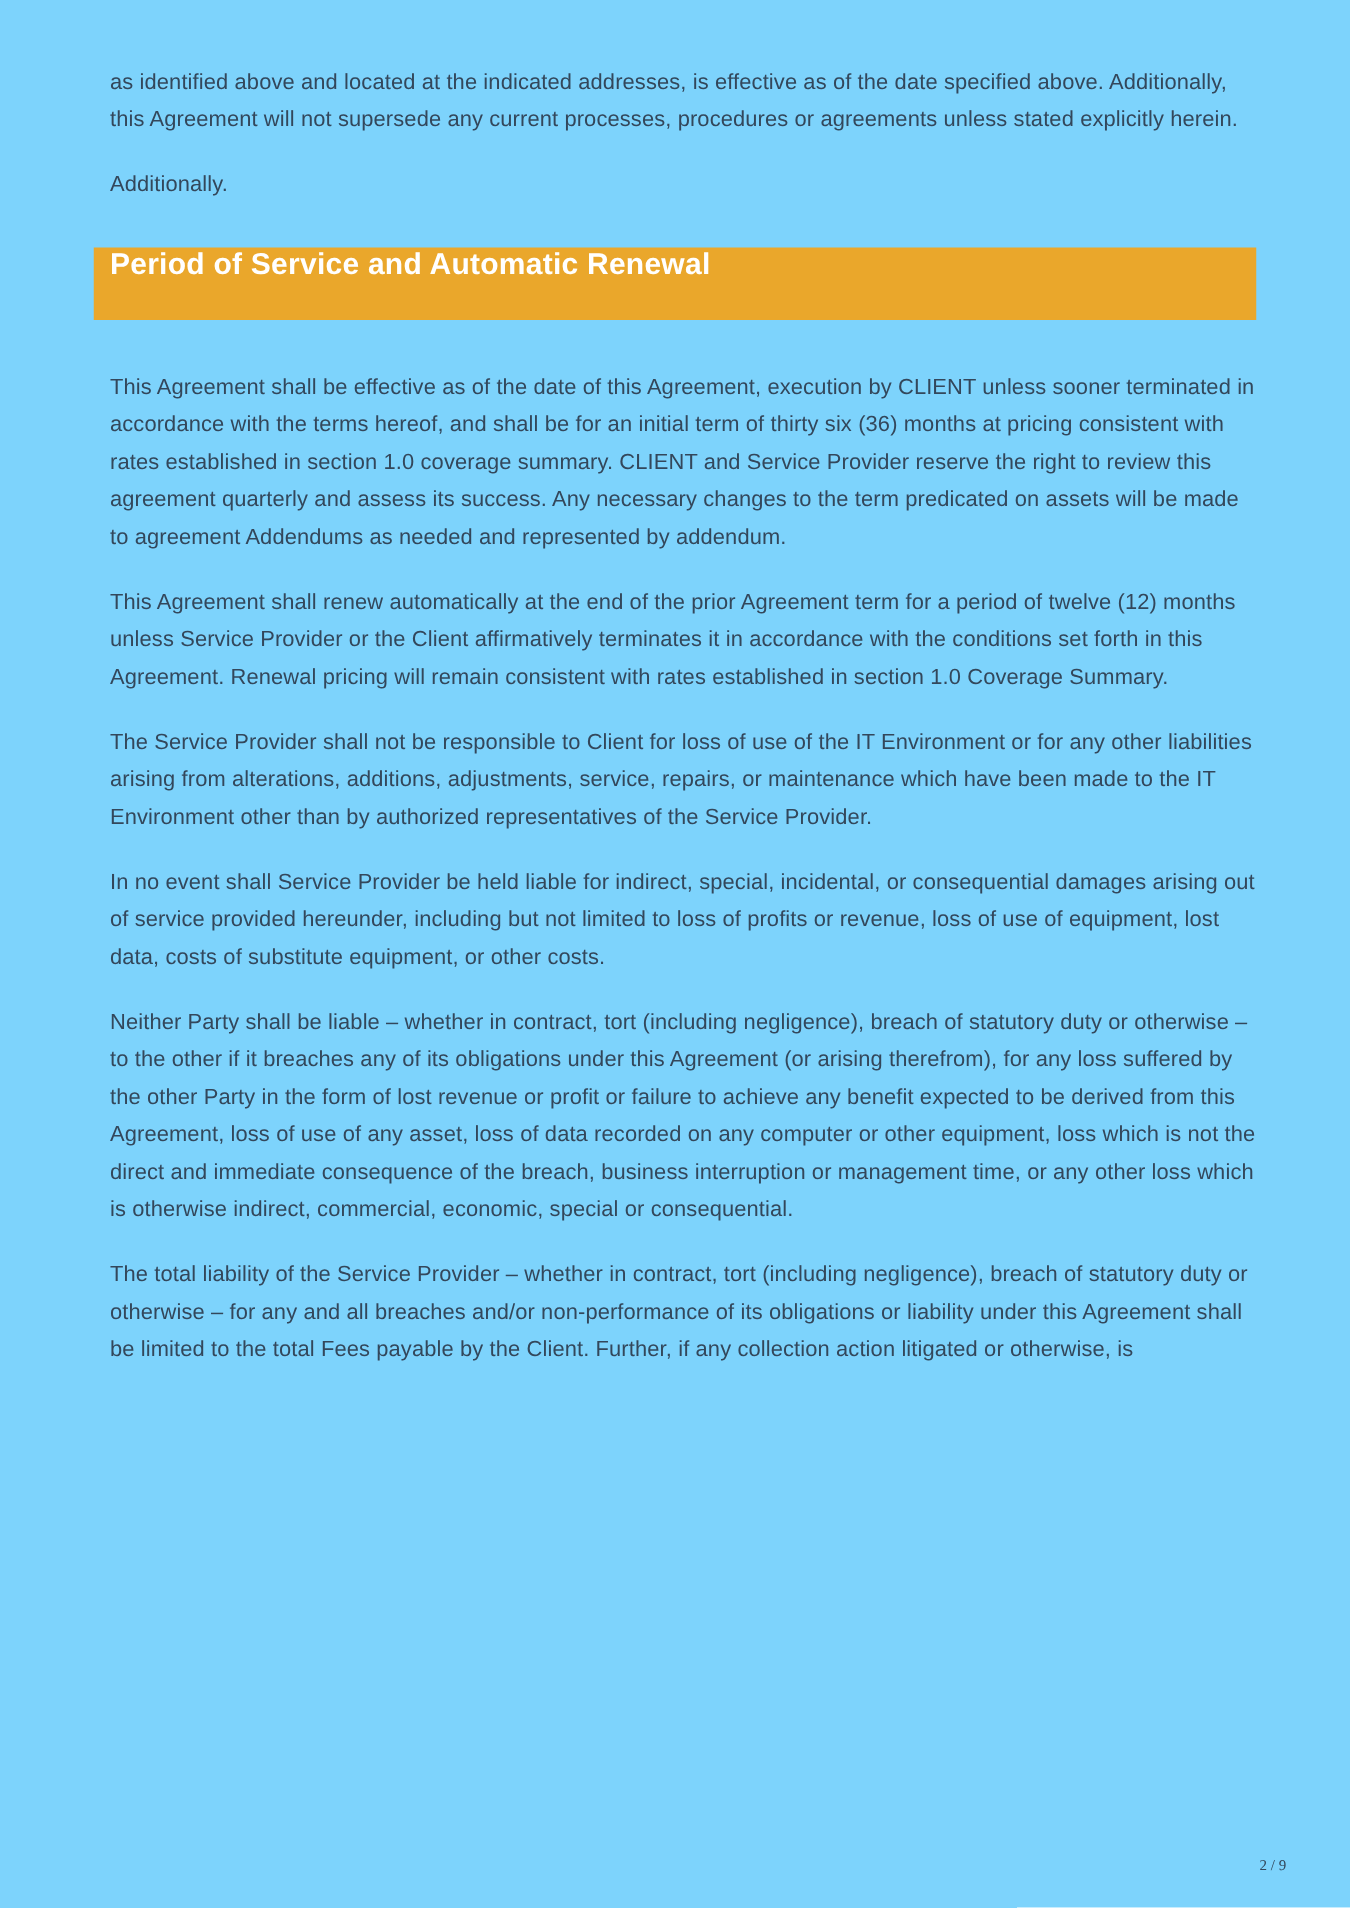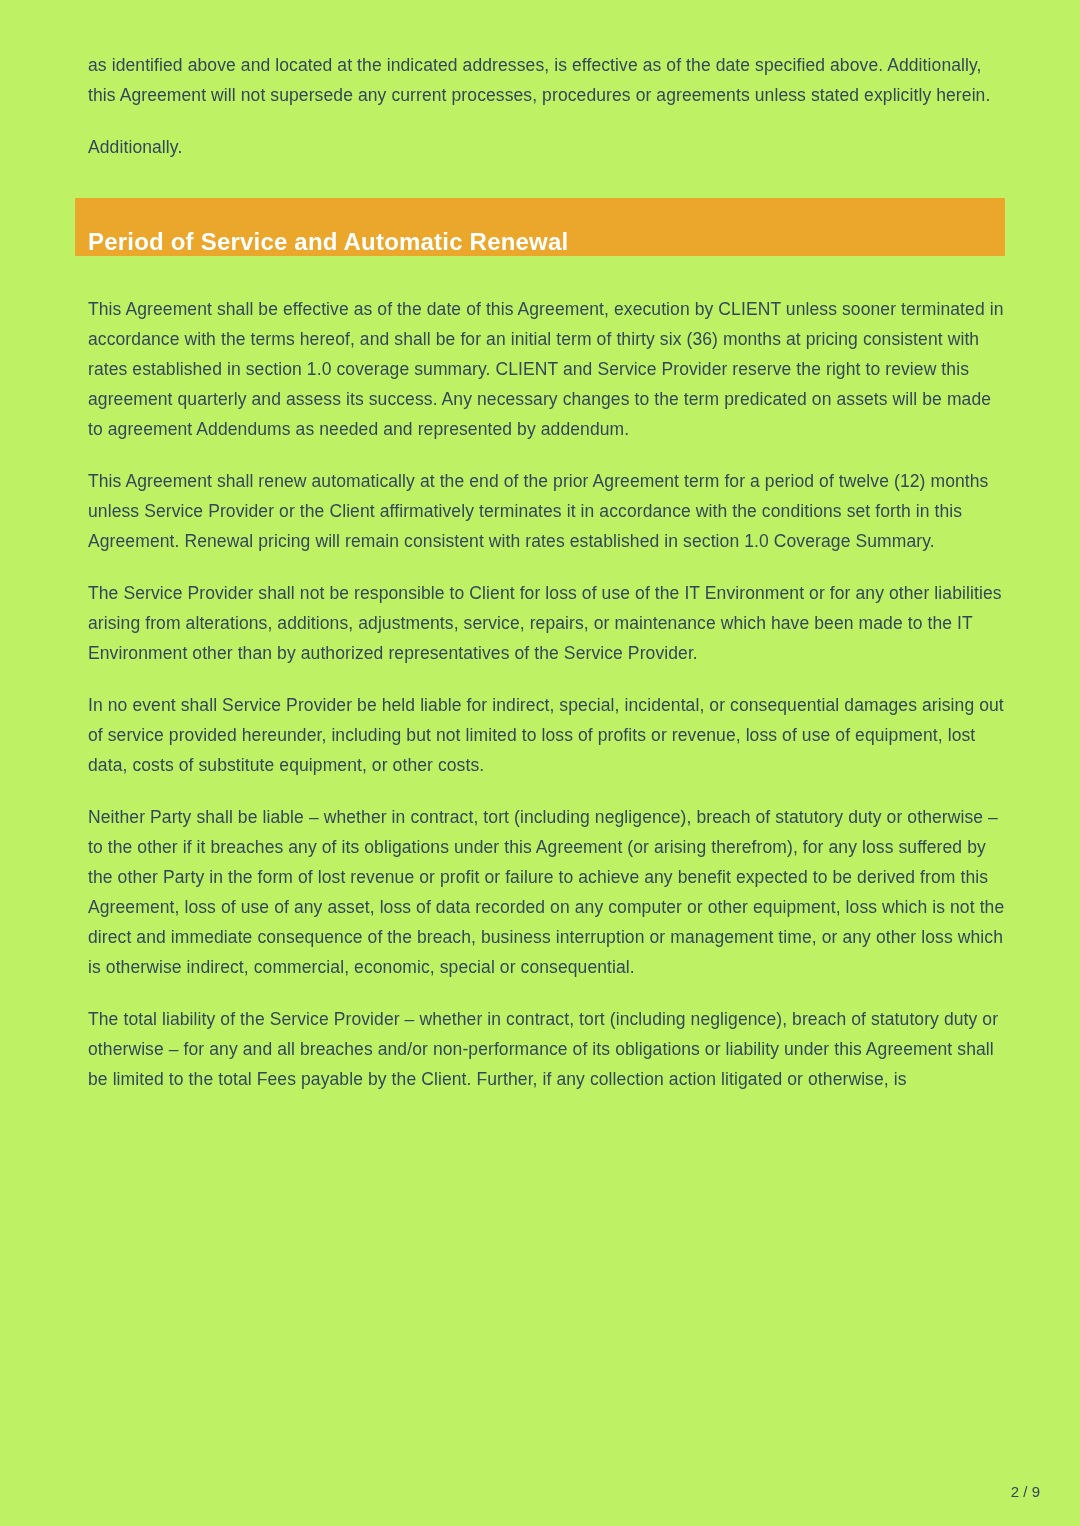--- a/index.html
+++ b/index.html
@@ -4,21 +4,21 @@
 <style>
   html, body {
     margin: 0;
     padding: 0;
     background: #ffffff;
   }
   .page {
     position: relative;
     width: 1080px;
     height: 1526px;
-    background: #bef264;
+    background: #7dd3fc;
     font-family: "Liberation Sans", sans-serif;
     color: #33475b;
     overflow: hidden;
     box-sizing: border-box;
   }
   .content {
     position: absolute;
     top: 50px;
     left: 75px;
     right: 75px;
@@ -27,37 +27,38 @@
     font-size: 17.5px;
     line-height: 30px;
     padding: 0 0 0 13px;
     margin: 0 0 22px 0;
     letter-spacing: 0.1px;
   }
   .section-bar {
     background: #eaa72b;
     height: 58px;
     display: flex;
-    align-items: flex-end;
+    align-items: flex-start;
     padding-left: 13px;
     margin: 36px 0 38px 0;
     box-sizing: border-box;
   }
   .section-title {
     color: #ffffff;
     font-size: 24px;
     font-weight: bold;
     letter-spacing: 0.2px;
   }
   .page-footer {
     position: absolute;
-    right: 40px;
+    right: 51px;
     bottom: 26px;
-    font-size: 15px;
+    font-size: 12px;
     color: #33475b;
+    font-family: Liberation Serif, serif;
   }
 </style>
 </head>
 <body>
 
 <div class="page">
   <div class="content">
 
     <p class="para">as identified above and located at the indicated addresses, is effective as of the date specified above.  Additionally, this Agreement will not supersede any current processes, procedures or agreements unless stated explicitly herein.</p>
 

